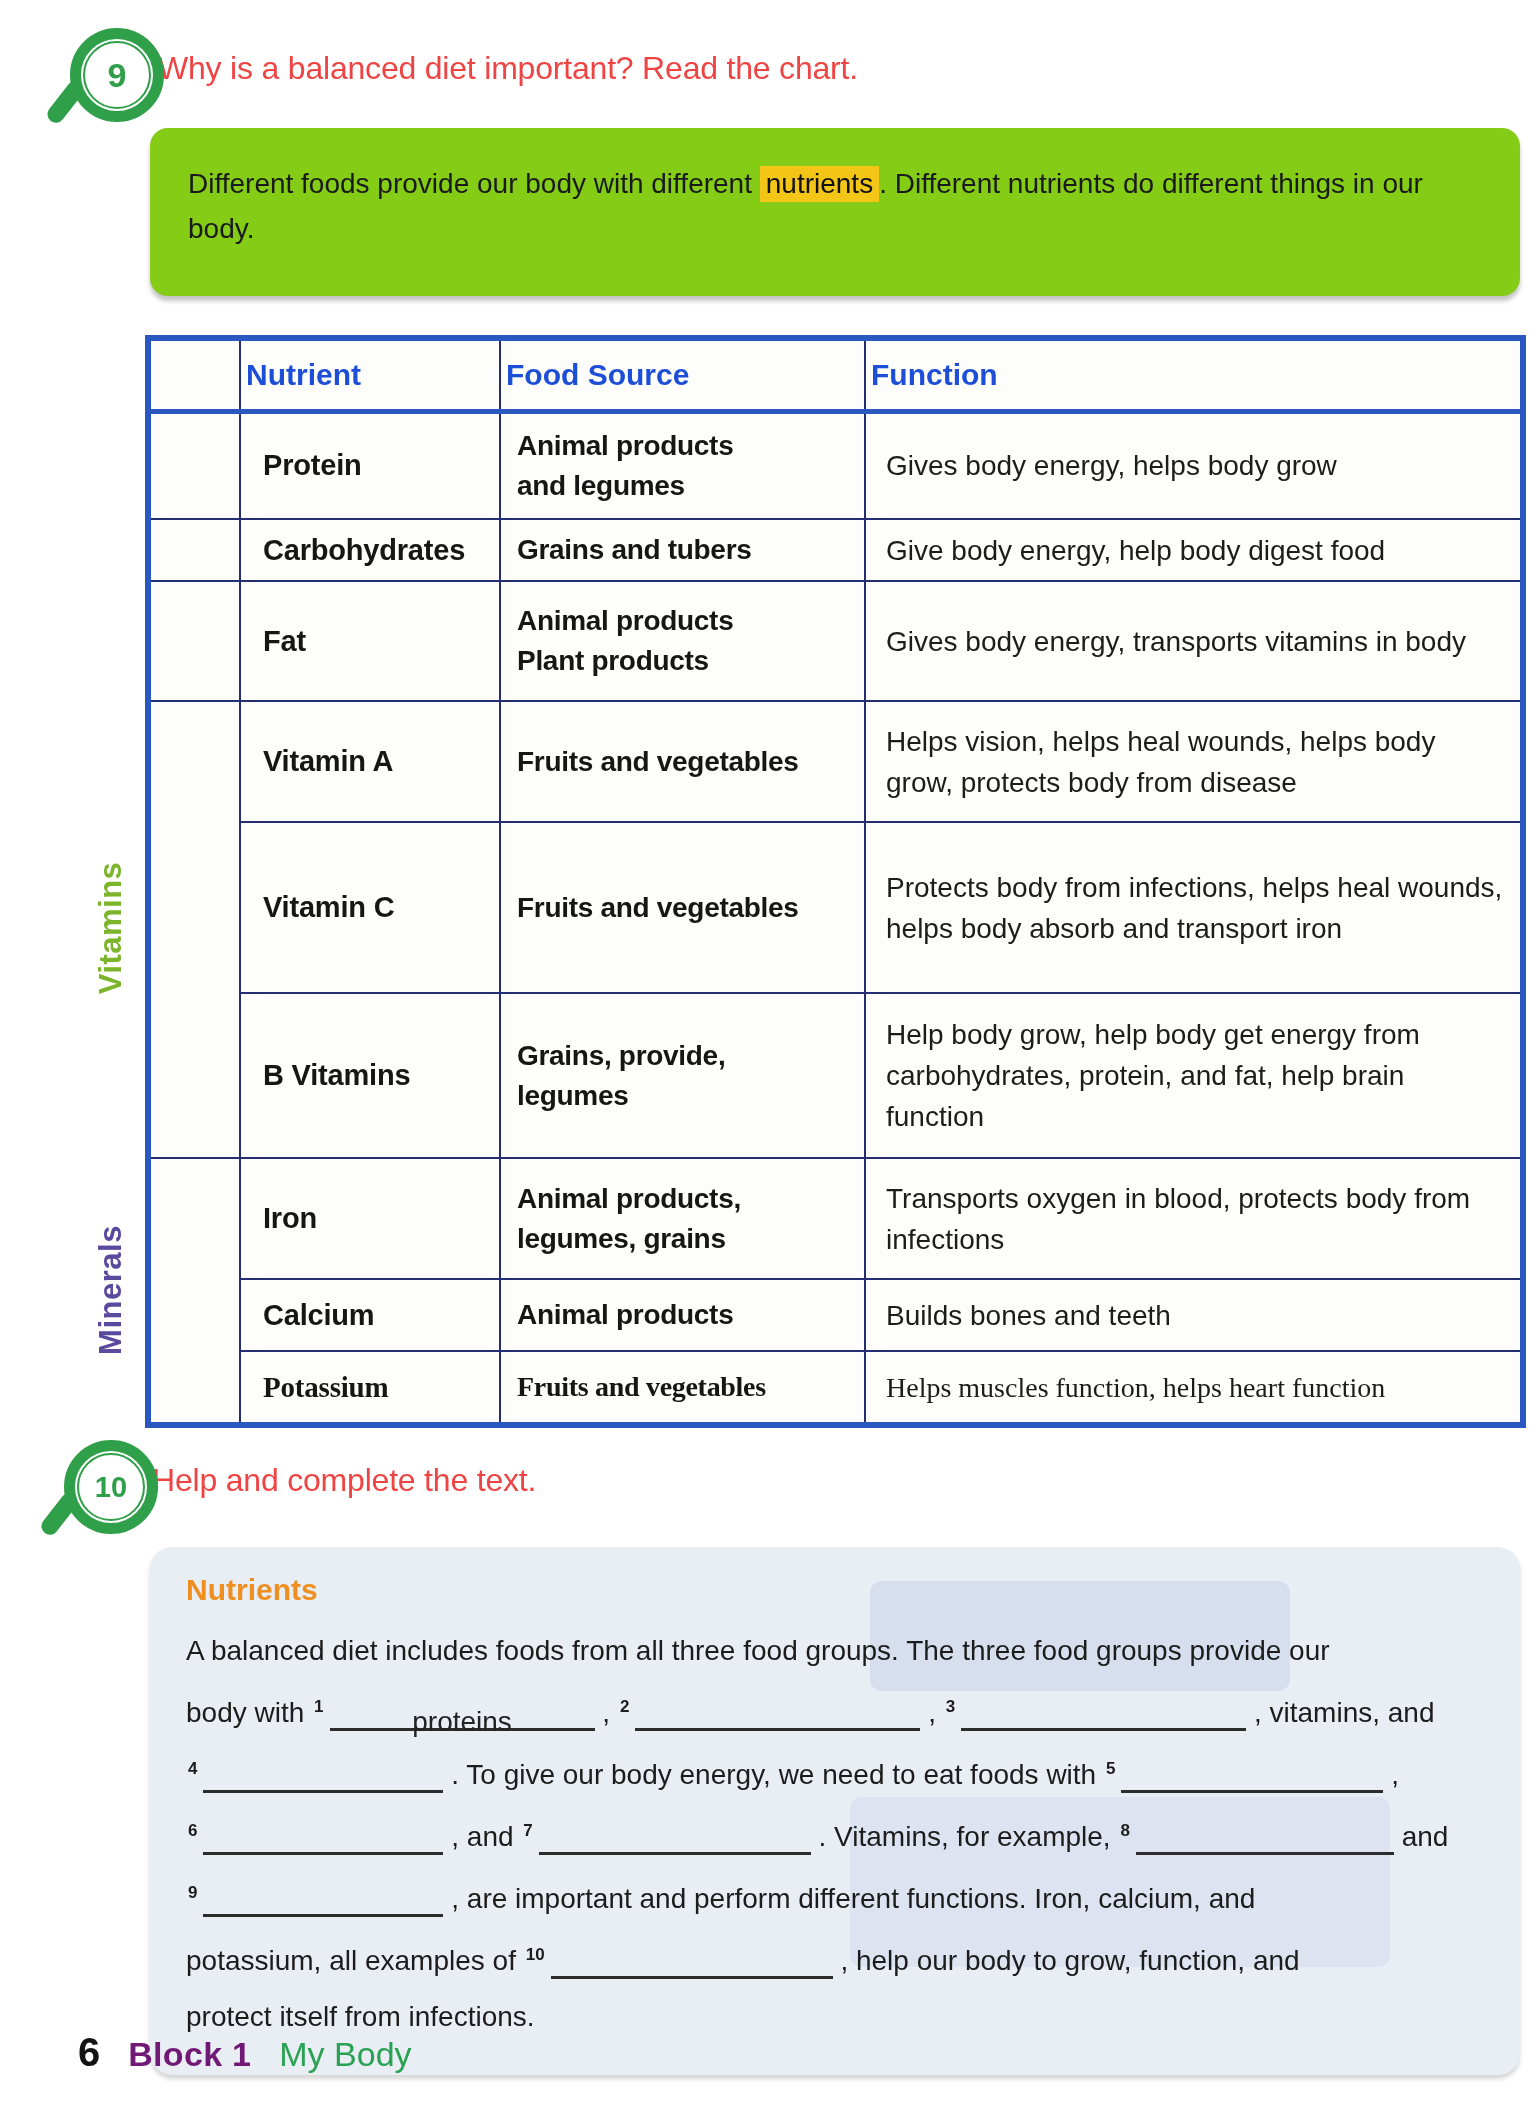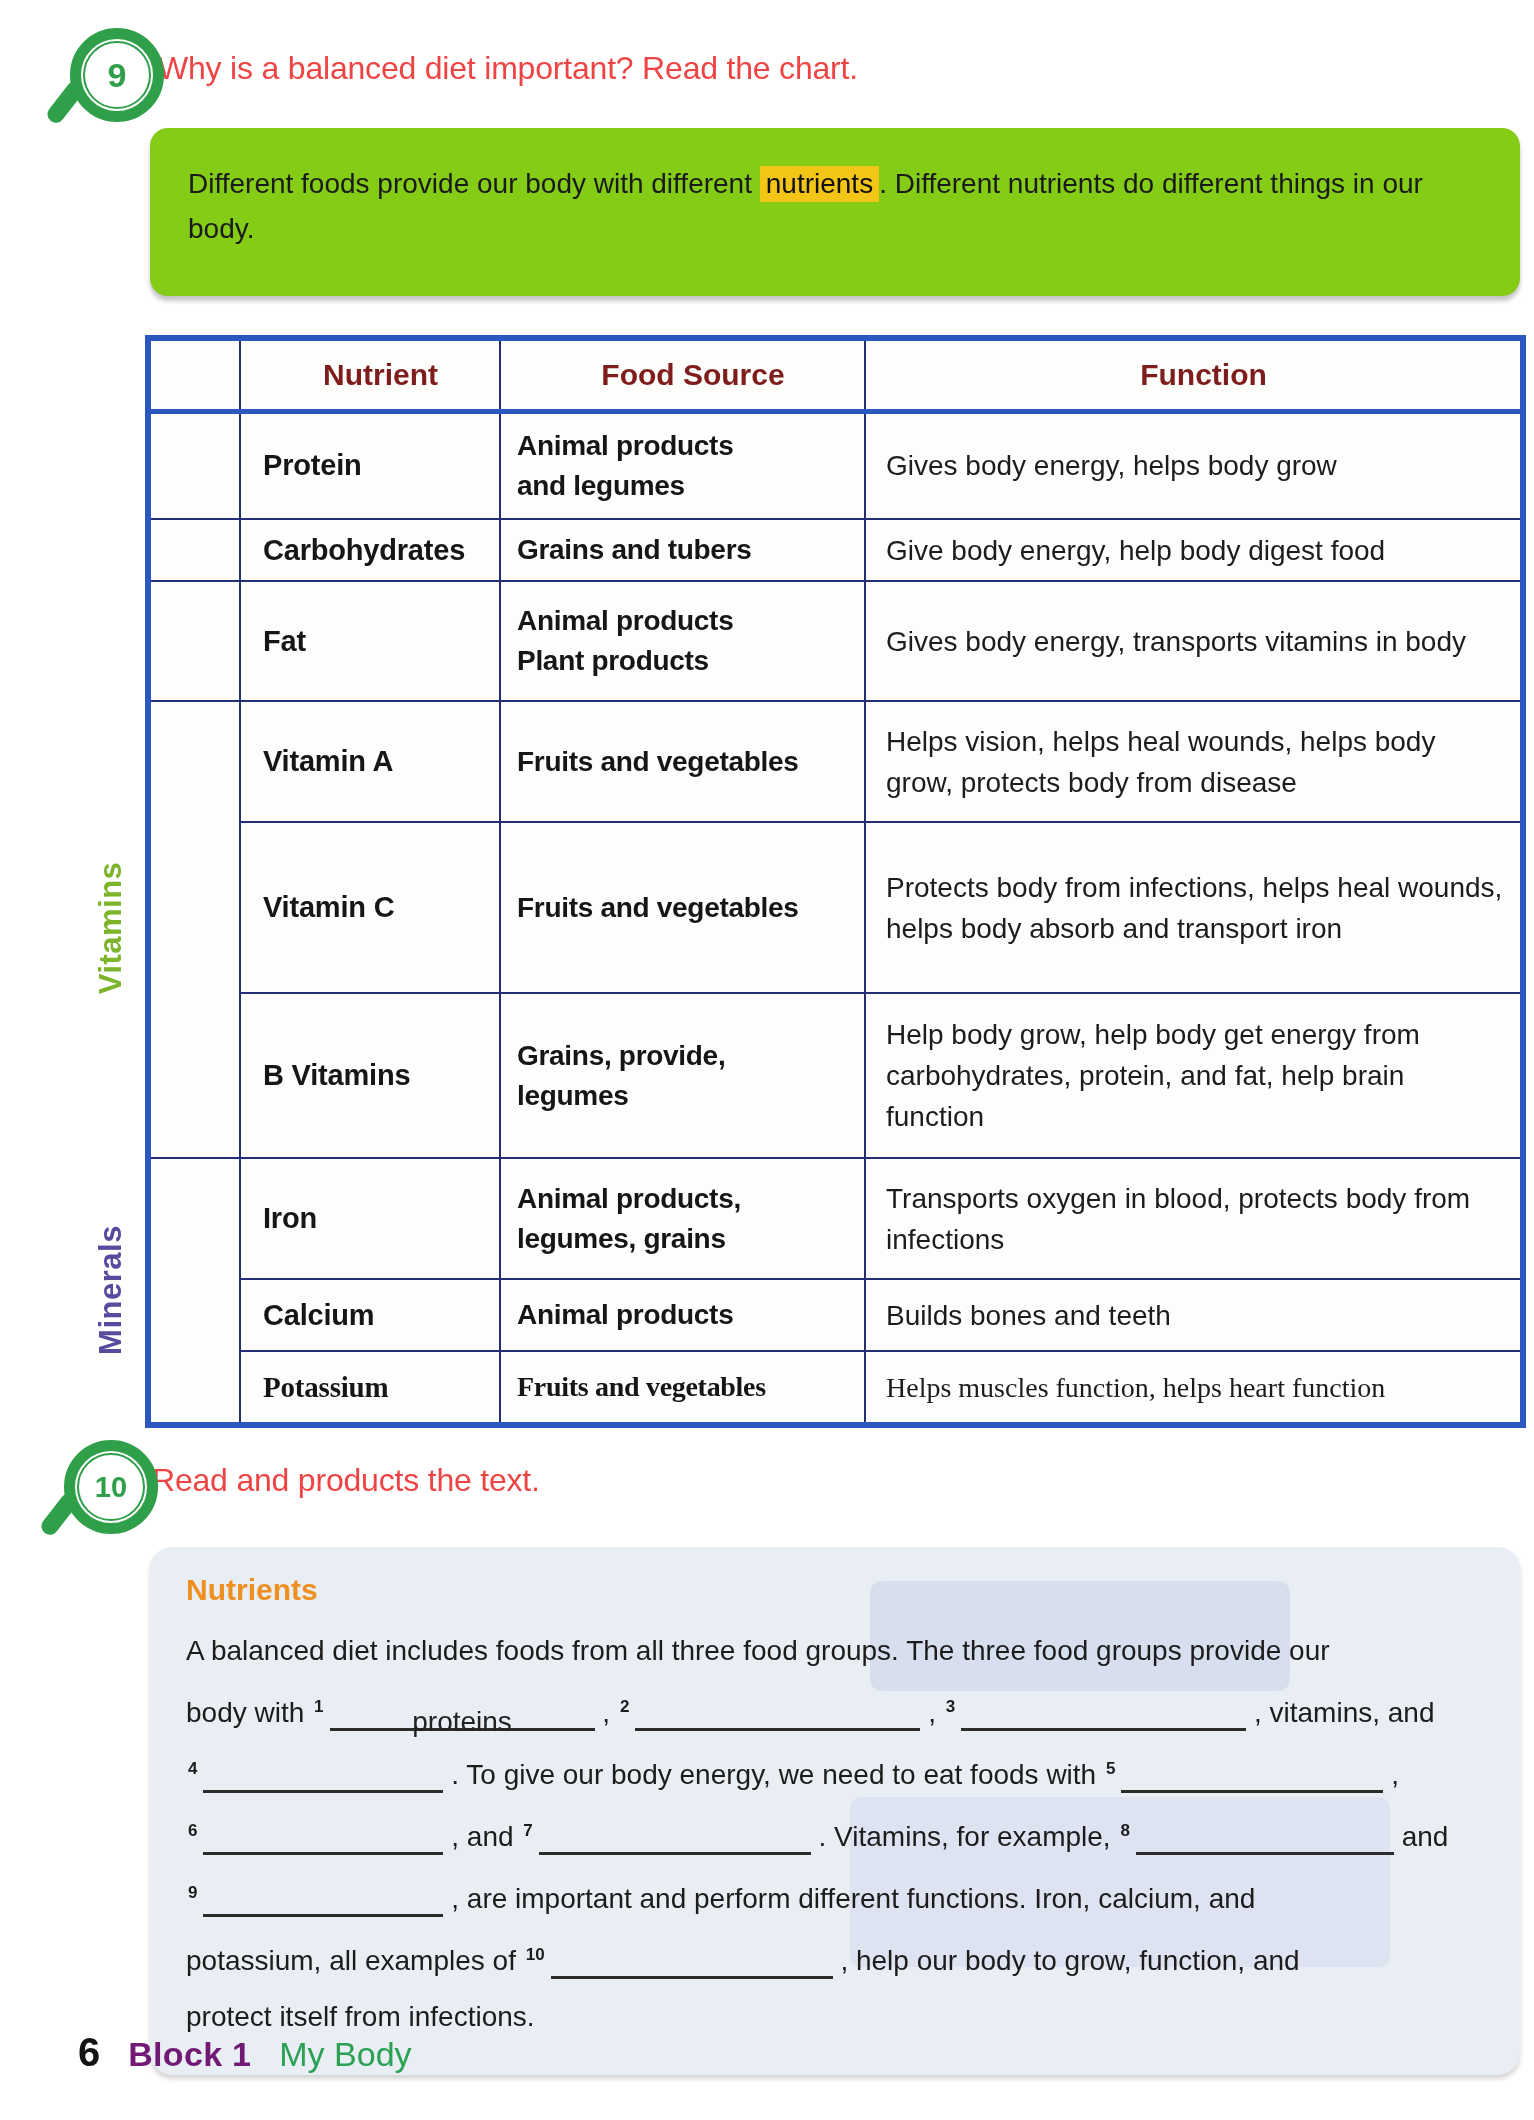--- a/index.html
+++ b/index.html
@@ -39,21 +39,21 @@
   
   #table-wrap{position:absolute;left:145px;top:335px;}
   #nutrient-table{
     width:1375px;border-collapse:collapse;table-layout:fixed;
     border:6px solid #2a57c0;background:#fdfdfc;
   }
   #nutrient-table th,#nutrient-table td{
     border:2px solid #232f72;vertical-align:middle;
   }
   #nutrient-table thead tr{border-bottom:5px solid #2a57c0;height:73px;}
-  #nutrient-table th{font-size:30px;font-weight:bold;text-align:center;padding-left:22px;color:#7f1d1d;}
+  #nutrient-table th{font-size:30px;font-weight:bold;text-align:left;padding-left:5px;color:#1d4ed8;}
   td.nutrient{font-weight:bold;padding-left:22px;font-size:29px;letter-spacing:-0.2px;}
   td.food{font-weight:bold;padding-left:16px;padding-right:21px;font-size:28px;line-height:40px;
           white-space:pre-line;letter-spacing:-0.3px;}
   td.function{padding-left:20px;padding-right:10px;font-size:28px;line-height:41px;color:#1c1c1c;}
   td.gutter{background:#fdfdfc;}
   tbody tr:nth-child(1){height:108px;}
   tbody tr:nth-child(2){height:62px;}
   tbody tr:nth-child(3){height:120px;}
   tbody tr:nth-child(4){height:121px;}
   tbody tr:nth-child(5){height:171px;}
@@ -198,21 +198,21 @@
     </table>
   </div>
 
   <div class="activity" id="activity-10" data-name="activity-10-header">
     <div class="mag" data-name="magnifier-icon">
       <span class="handle" data-name="magnifier-handle"></span>
       <span class="lens" data-name="magnifier-lens">
         <span class="lens-num" data-name="activity-number">10</span>
       </span>
     </div>
-    <div class="act-title" data-name="activity-10-title">Read and products the text.</div>
+    <div class="act-title" data-name="activity-10-title">Help and complete the text.</div>
   </div>
 
   <div id="cloze-box" data-name="cloze-box">
     <div class="ghost" id="ghost-1" data-name="show-through-artifact"></div>
     <div class="ghost" id="ghost-2" data-name="show-through-artifact"></div>
     <h3 class="cloze-title" data-name="cloze-title">Nutrients</h3>
     <p class="cloze-p" data-name="cloze-paragraph"><span data-name="cloze-text">A balanced diet includes foods from all three food groups. The three food groups provide our</span><br data-name="line-break"><span data-name="cloze-text">body with </span><sup class="blank-num" data-name="blank-number">1</sup><span class="blank" data-name="fill-in-blank-1">proteins</span><span data-name="cloze-text"> , </span><sup class="blank-num" data-name="blank-number">2</sup><span class="blank" data-name="fill-in-blank-2"></span><span data-name="cloze-text"> , </span><sup class="blank-num" data-name="blank-number">3</sup><span class="blank" data-name="fill-in-blank-3"></span><span data-name="cloze-text"> , vitamins, and</span><br data-name="line-break"><sup class="blank-num" data-name="blank-number">4</sup><span class="blank" data-name="fill-in-blank-4"></span><span data-name="cloze-text"> . To give our body energy, we need to eat foods with </span><sup class="blank-num" data-name="blank-number">5</sup><span class="blank" data-name="fill-in-blank-5"></span><span data-name="cloze-text"> ,</span><br data-name="line-break"><sup class="blank-num" data-name="blank-number">6</sup><span class="blank" data-name="fill-in-blank-6"></span><span data-name="cloze-text"> , and </span><sup class="blank-num" data-name="blank-number">7</sup><span class="blank" data-name="fill-in-blank-7"></span><span data-name="cloze-text"> . Vitamins, for example, </span><sup class="blank-num" data-name="blank-number">8</sup><span class="blank" data-name="fill-in-blank-8"></span><span data-name="cloze-text"> and</span><br data-name="line-break"><sup class="blank-num" data-name="blank-number">9</sup><span class="blank" data-name="fill-in-blank-9"></span><span data-name="cloze-text"> , are important and perform different functions. Iron, calcium, and</span><br data-name="line-break"><span data-name="cloze-text">potassium, all examples of </span><sup class="blank-num" data-name="blank-number">10</sup><span class="blank" data-name="fill-in-blank-10"></span><span data-name="cloze-text"> , help our body to grow, function, and</span><br data-name="line-break"><span data-name="cloze-text">protect itself from infections.</span></p>
   </div>
 
   <div id="footer" data-name="page-footer">

